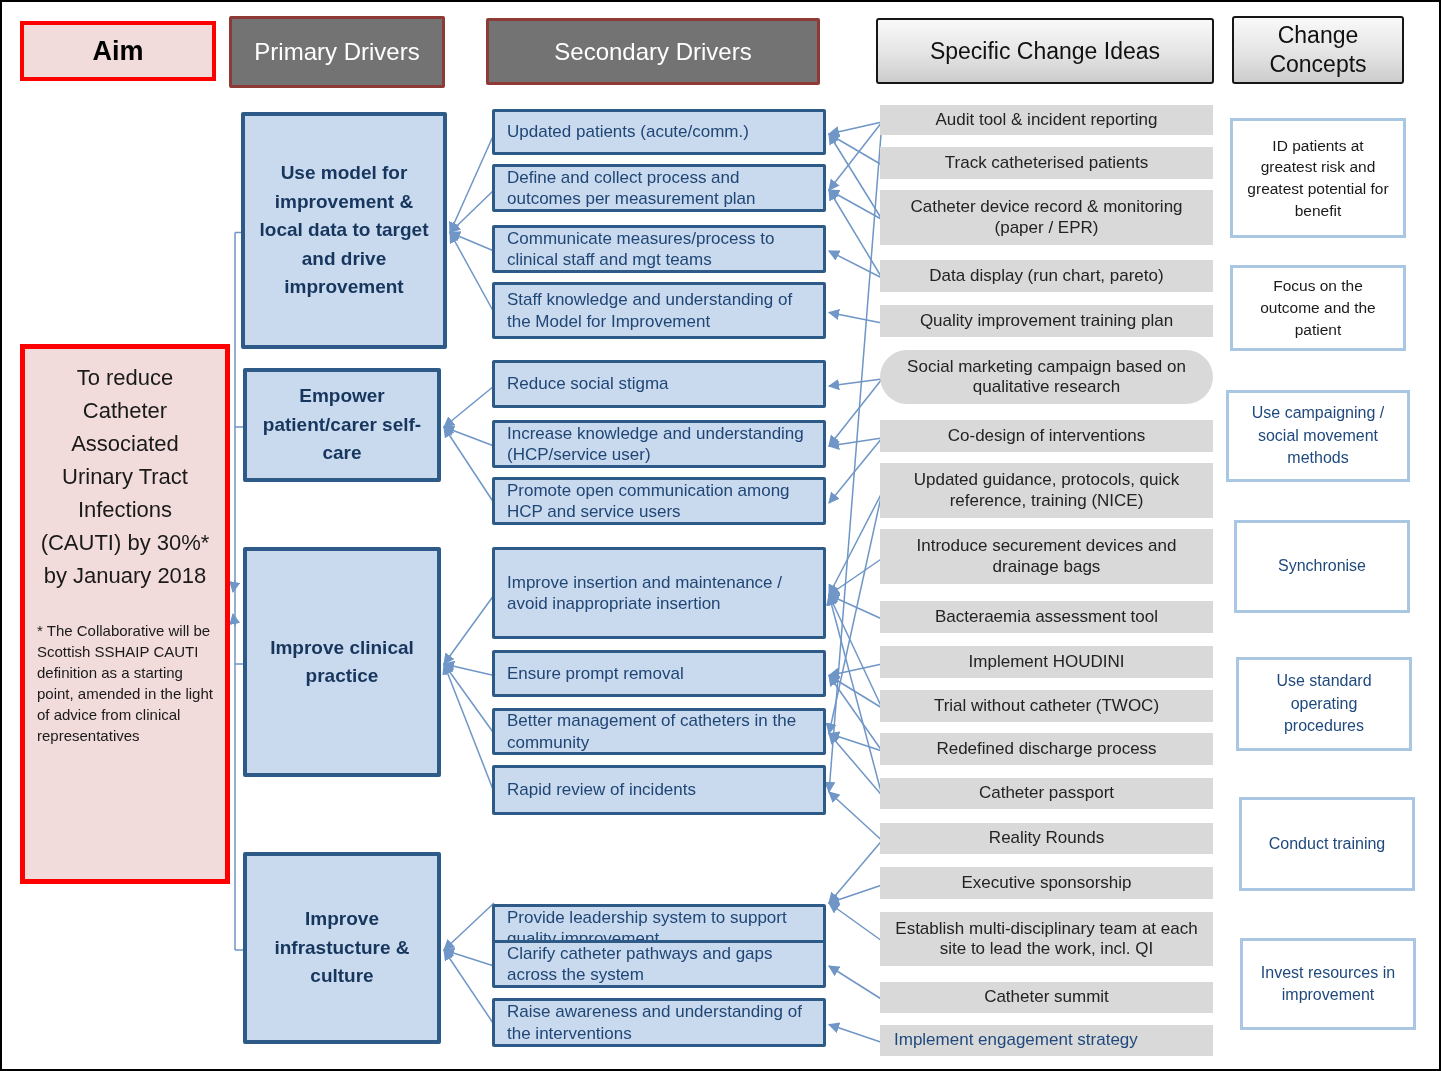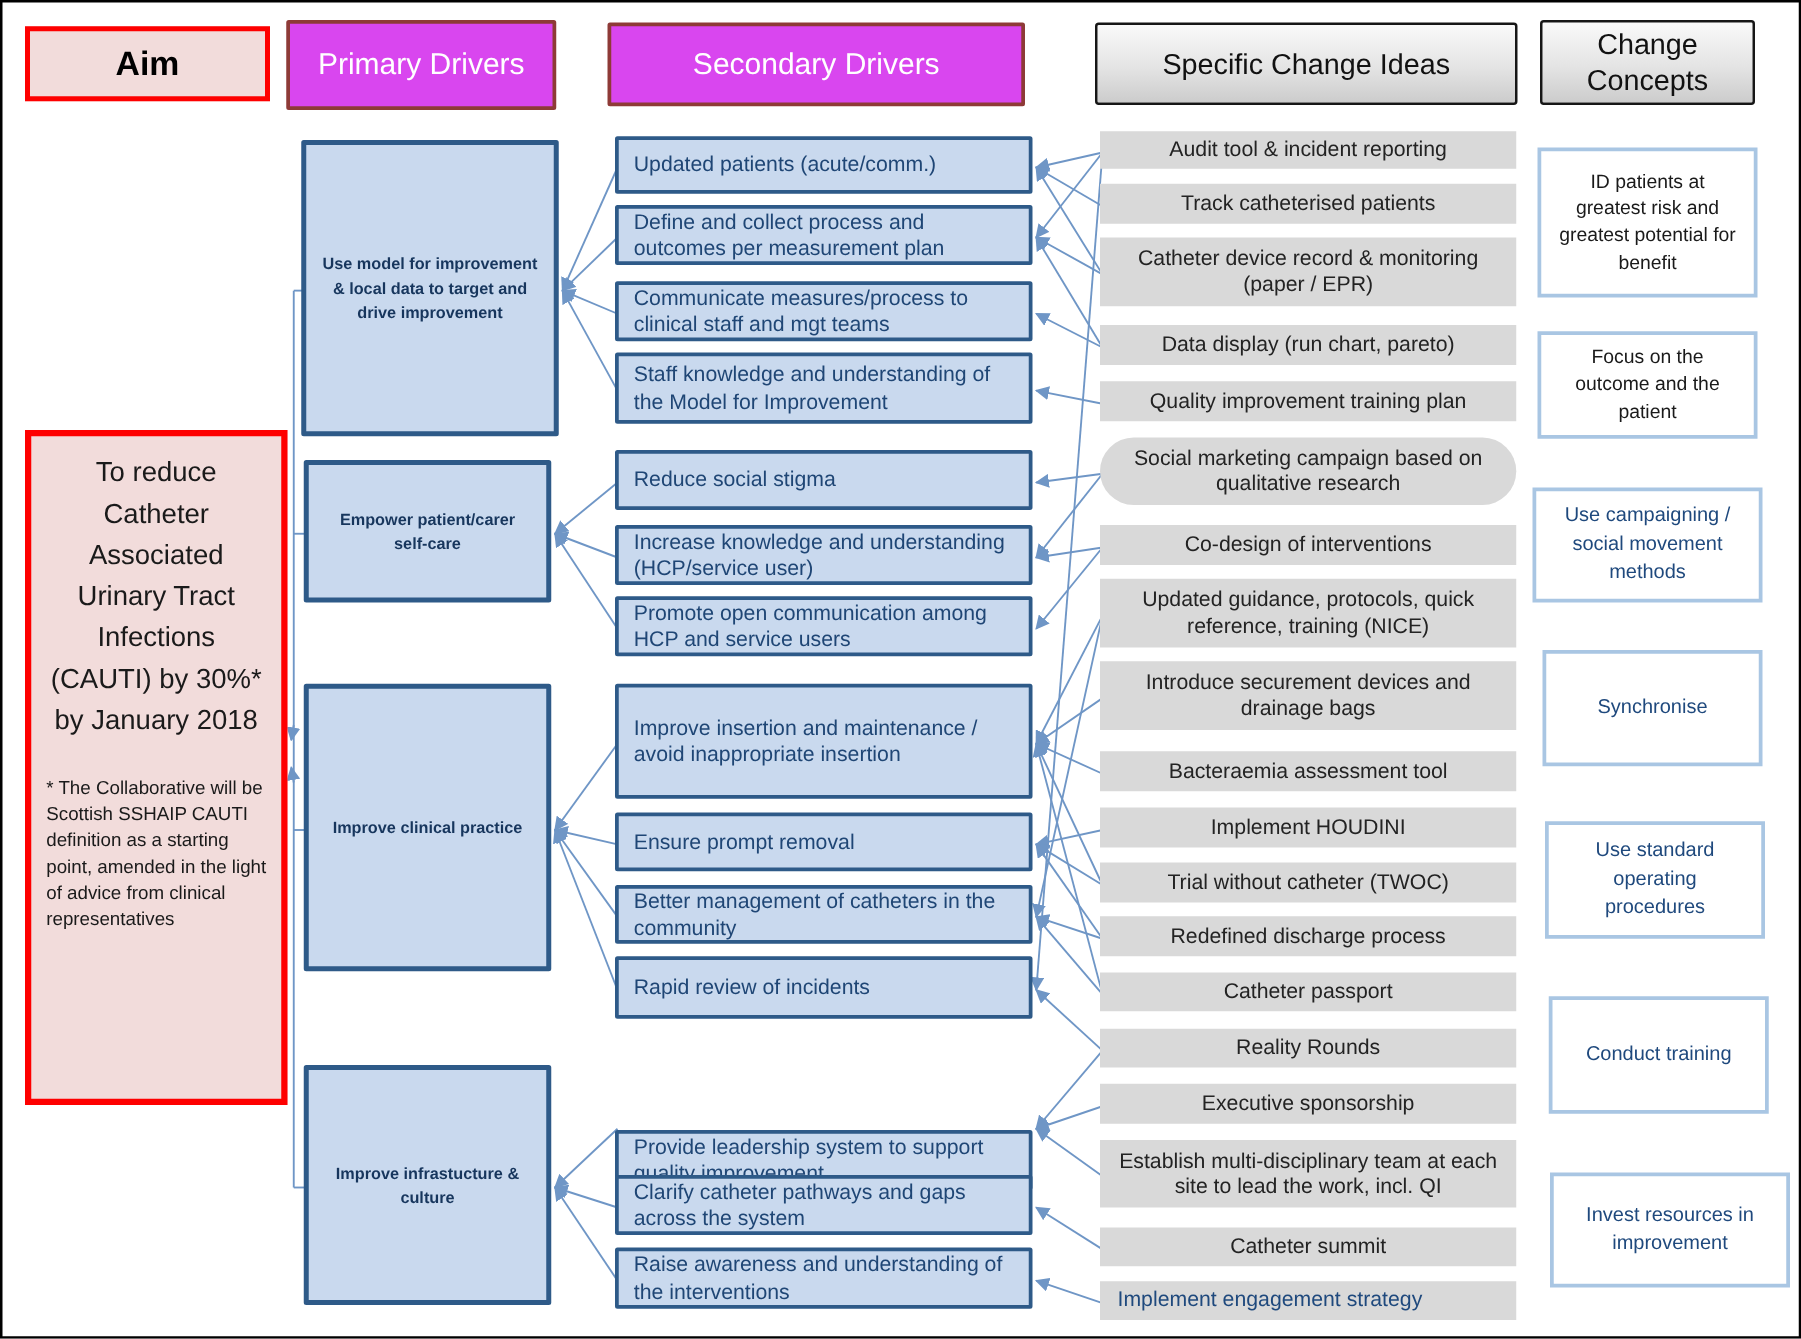--- a/index.html
+++ b/index.html
@@ -1,25 +1,25 @@
 <!DOCTYPE html>
 <html><head>
 <meta charset="utf-8">
 <style>
   html,body{margin:0;padding:0;background:#fff;font-family:"Liberation Sans",sans-serif;}
   #canvas{position:relative;width:1441px;height:1071px;background:#fff;border:2px solid #000;box-sizing:border-box;overflow:hidden;}
   #connectors{position:absolute;left:0;top:0;width:1441px;height:1071px;z-index:0;}
   .box{position:absolute;box-sizing:border-box;display:flex;align-items:center;justify-content:center;text-align:center;z-index:1;}
-  .hdr-red{background:#d946ef;border:3px solid #8e3a37;color:#fff;font-size:24px;line-height:1.3;border-radius:2px;}
+  .hdr-red{background:#737373;border:3px solid #8e3a37;color:#fff;font-size:24px;line-height:1.3;border-radius:2px;}
   .hdr-gray{background:linear-gradient(180deg,#f9f9f9 0%,#e4e4e4 55%,#cccccc 100%);border:2px solid #161616;color:#111;font-size:23px;line-height:1.25;border-radius:3px;}
   .aim-hdr{background:#f2dcdb;border:4px solid #fe0000;color:#000;font-weight:bold;font-size:27px;}
   .aim-box{background:#f2dcdb;border:5px solid #fe0000;flex-direction:column;justify-content:flex-start;padding:12px 12px;}
   .aim-goal{font-size:22px;line-height:1.5;color:#1a1a1a;}
   .aim-foot{font-size:15px;line-height:1.4;color:#1a1a1a;text-align:left;margin-top:28px;align-self:stretch;}
-  .pd{background:#c9d9ee;border:4px solid #2e5a88;color:#17365d;font-weight:bold;font-size:13px;line-height:1.5;border-radius:2px;padding:6px 10px;}
+  .pd{background:#c9d9ee;border:4px solid #2e5a88;color:#17365d;font-weight:bold;font-size:19px;line-height:1.5;border-radius:2px;padding:6px 10px;}
   .sd{background:#c9d9ee;border:3px solid #2e5a88;color:#1f4675;font-size:17px;line-height:1.25;justify-content:flex-start;text-align:left;padding:4px 12px;border-radius:2px;}
   .ci{background:#d9d9d9;color:#232323;font-size:17px;line-height:1.2;padding:2px 10px;}
   .ci-blue{color:#1f497d;justify-content:flex-start;text-align:left;padding-left:14px;}
   .cc{background:#fff;border:3px solid #a9c6e3;color:#1f497d;font-size:16px;line-height:1.4;padding:6px 10px;}
   .cc-black{color:#1a1a1a;font-size:15.5px;}
 </style>
 </head>
 <body>
 
 <div id="canvas">
@@ -132,14 +132,14 @@
   <div class="box ci" style="left:878px;top:910px;width:333px;height:54px;">Establish multi-disciplinary team at each site to lead the work, incl. QI</div>
   <div class="box ci" style="left:878px;top:980px;width:333px;height:31px;">Catheter summit</div>
   <div class="box ci ci-blue" style="left:878px;top:1023px;width:333px;height:31px;">Implement engagement strategy</div>
 
   <div class="box cc cc-black" style="left:1228px;top:116px;width:176px;height:120px;">ID patients at greatest risk and greatest potential for benefit</div>
   <div class="box cc cc-black" style="left:1228px;top:263px;width:176px;height:86px;">Focus on the outcome and the patient</div>
   <div class="box cc" style="left:1224px;top:388px;width:184px;height:92px;">Use campaigning / social movement methods</div>
   <div class="box cc" style="left:1232px;top:518px;width:176px;height:93px;">Synchronise</div>
   <div class="box cc" style="left:1234px;top:655px;width:176px;height:94px;">Use standard operating procedures</div>
   <div class="box cc" style="left:1237px;top:795px;width:176px;height:94px;">Conduct training</div>
-  <div class="box cc" style="left:1238px;top:936px;width:192px;height:92px;">Invest resources in improvement</div>
+  <div class="box cc" style="left:1238px;top:936px;width:176px;height:92px;">Invest resources in improvement</div>
 </div>
 
 </body></html>

